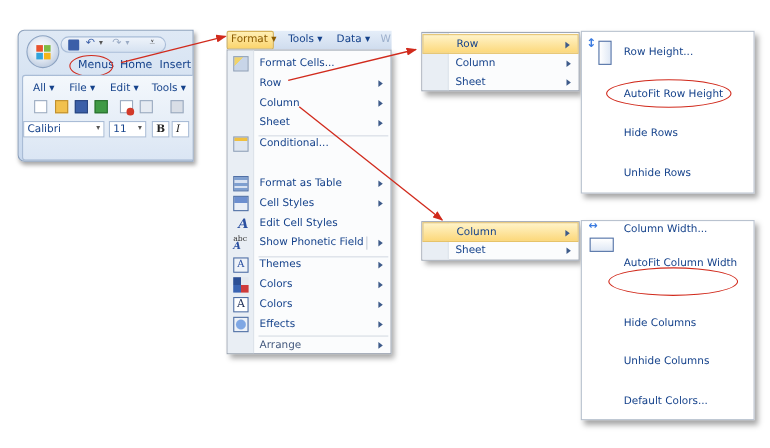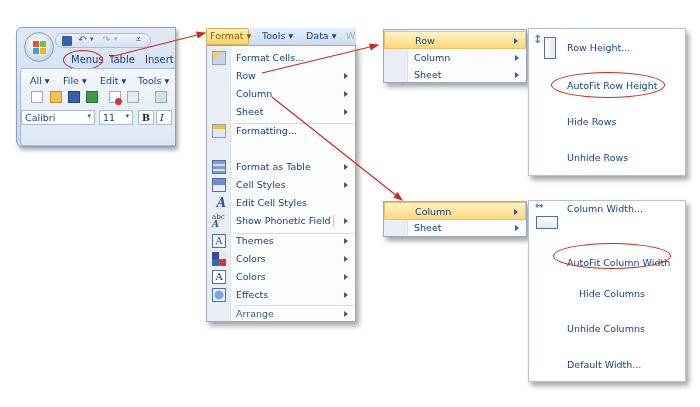--- a/index.html
+++ b/index.html
@@ -92,21 +92,21 @@
     <div class="abs qat-icon" style="left:6px;background:#3b5fa8;border-radius:1px"></div>
     <div class="abs qat-icon" style="left:22px;color:#3b5fa8;font-size:10px;top:0">↶</div>
     <div class="abs" style="left:34px;top:1px;font-size:7px;color:#555">▾</div>
     <div class="abs qat-icon" style="left:46px;color:#9aabc5;font-size:10px;top:0">↷</div>
     <div class="abs" style="left:58px;top:1px;font-size:7px;color:#9aabc5">▾</div>
     <div class="abs" style="left:80px;top:0;font-size:9px;color:#333">⩡</div>
   </div>
 
   <span class="abs ribbon-tab" style="left:54px">Menus</span>
   <div class="abs red-oval" style="left:46px;top:22px;width:40px;height:20px"></div>
-  <span class="abs ribbon-tab" style="left:92px">Table</span>
+  <span class="abs ribbon-tab" style="left:92px">Home</span>
   <span class="abs ribbon-tab" style="left:128px">Insert</span>
 
   <div class="abs ribbon-body"></div>
 
   <span class="abs menu-row" style="left:13px"><span>All</span> ▾</span>
   <span class="abs menu-row" style="left:46px"><span>File</span> ▾</span>
   <span class="abs menu-row" style="left:83px"><span>Edit</span> ▾</span>
   <span class="abs menu-row" style="left:121px"><span>Tools</span> ▾</span>
 
   <div class="abs tb-icon" style="left:14px"></div>
@@ -154,21 +154,21 @@
       <span class="arr"></span>
   </div>
   <div class="abs mi" style="top:57px">
     <span class="lbl">Sheet</span>
       <span class="arr"></span>
   </div>
   <div class="abs sep" style="top:77px"></div>
 
   <div class="abs mi" style="top:76px">
     <div class="ic" style="background:linear-gradient(#f0c040 30%,#dfe6f0 30%);border:1px solid #8fa0b8"></div>
-    <span class="lbl">Formatting...</span>
+    <span class="lbl">Conditional...</span>
   </div>
   <div class="abs mi" style="top:130px">
     <div class="ic" style="background:linear-gradient(#6d8fcf 50%,#eaeff7 50%);border:1px solid #4f6fa5"></div>
     <span class="lbl">Cell Styles</span>
       <span class="arr"></span>
   </div>
   <div class="abs mi" style="top:112px">
     <div class="ic" style="background:repeating-linear-gradient(#7e9fd0 0 3px,#d8e2f2 3px 5px);border:1px solid #4f6fa5"></div>
     <span class="lbl">Format as Table</span>
       <span class="arr"></span>
@@ -251,25 +251,25 @@
       <span class="arr"></span>
   </div>
 </div>
 
 <div class="abs panel" style="left:528px;top:200px;width:158px;height:182px">
   <div class="abs" style="left:4px;top:3px;width:28px;height:30px">
     <span style="position:absolute;left:2px;top:-4px;color:#3b7be0;font-size:10px;font-weight:bold">↔</span>
     <span style="position:absolute;left:3px;top:12px;width:22px;height:13px;border:1px solid #4f6fa5;background:linear-gradient(#fff,#dfe8f5)"></span>
   </div>
   <span class="pl" style="left:38px;top:2px">Column Width...</span>
-  <span class="pl" style="left:38px;top:56px">AutoFit Column Width</span>
+  <span class="pl" style="left:38px;top:33px">AutoFit Column Width</span>
   <div class="abs red-oval" style="left:24px;top:42px;width:118px;height:26px"></div>
-  <span class="pl" style="left:50px;top:87px">Hide Columns</span>
+  <span class="pl" style="left:38px;top:87px">Hide Columns</span>
   <span class="pl" style="left:38px;top:122px">Unhide Columns</span>
-  <span class="pl" style="left:38px;top:158px">Default Width...</span>
+  <span class="pl" style="left:38px;top:158px">Default Colors...</span>
 </div>
 
 <div class="abs arrows" style="left:0;top:0;width:700px;height:407px;pointer-events:none">
   <svg width="700" height="407">
     <defs>
       <marker id="ah" markerWidth="8" markerHeight="6" refX="7" refY="3" orient="auto">
         <path d="M0,0 L8,3 L0,6 z" fill="#d12a1c"></path>
       </marker>
     </defs>
     <line x1="110" y1="57" x2="205" y2="33" stroke="#d12a1c" stroke-width="1.2" marker-end="url(#ah)"></line>

